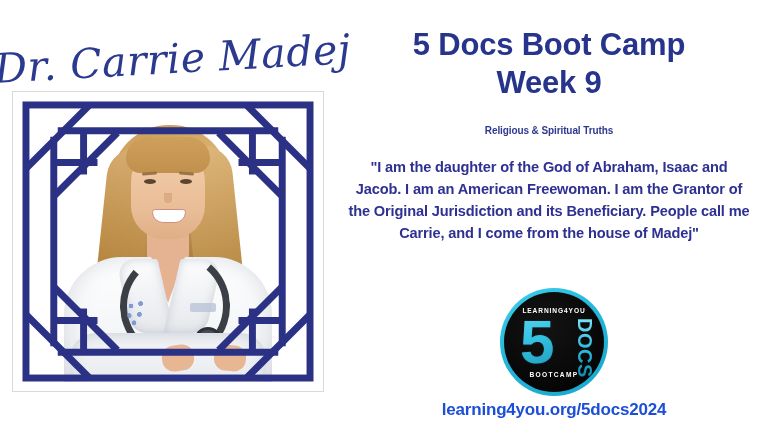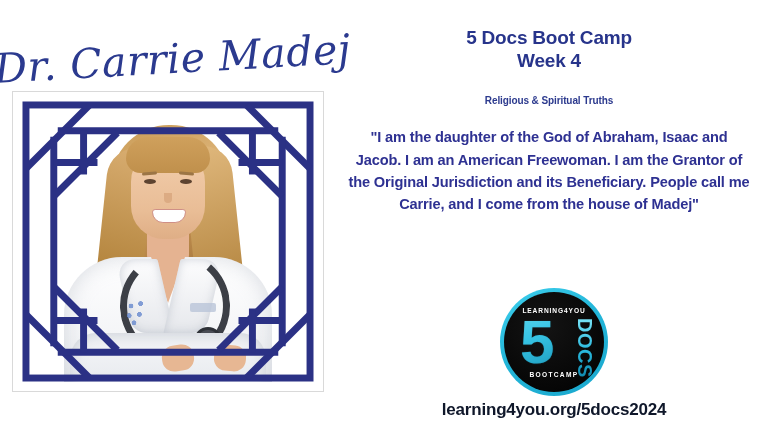--- a/index.html
+++ b/index.html
@@ -260,21 +260,21 @@
     position: relative;
     flex: 1 1 auto;
     height: 432px;
     padding: 24px 18px 0 8px;
     box-sizing: border-box;
     text-align: center;
   }
 
   .title {
     color: #27348B;
-    font-size: 19px;
+    font-size: 31px;
     font-weight: 700;
     line-height: 1.22;
     letter-spacing: -0.2px;
     margin: 2px 0 0 0;
   }
   .title .line2 { display: block; }
 
   .subtitle {
     color: #2C3A8E;
     font-size: 10px;
@@ -361,21 +361,21 @@
     -webkit-background-clip: text;
     background-clip: text;
     -webkit-text-fill-color: transparent;
   }
 
   .url {
     position: absolute;
     left: 0; right: 0;
     bottom: 12px;
     text-align: center;
-    color: #0f172a;
+    color: #1d4ed8;
     font-size: 17px;
     font-weight: 700;
     letter-spacing: -0.2px;
   }
 </style>
 </head>
 <body>
 
 <div class="slide">
 
@@ -446,21 +446,21 @@
         </div>
 
       </div>
     </div>
   </div>
 
   <div class="right-panel">
 
     <h1 class="title">
       <span>5 Docs Boot Camp</span>
-      <span class="line2">Week 4</span>
+      <span class="line2">Week 9</span>
     </h1>
 
     <div class="subtitle">Religious &amp; Spiritual Truths</div>
 
     <div class="quote">"I am the daughter of the God of Abraham, Isaac and Jacob. I am an American Freewoman. I am the Grantor of the Original Jurisdiction and its Beneficiary. People call me Carrie, and I come from the house of Madej"</div>
 
     <div class="logo-wrap">
       <div class="logo-ring"></div>
       <div class="logo-disc">
         <div class="logo-top-text">LEARNING4YOU</div>

